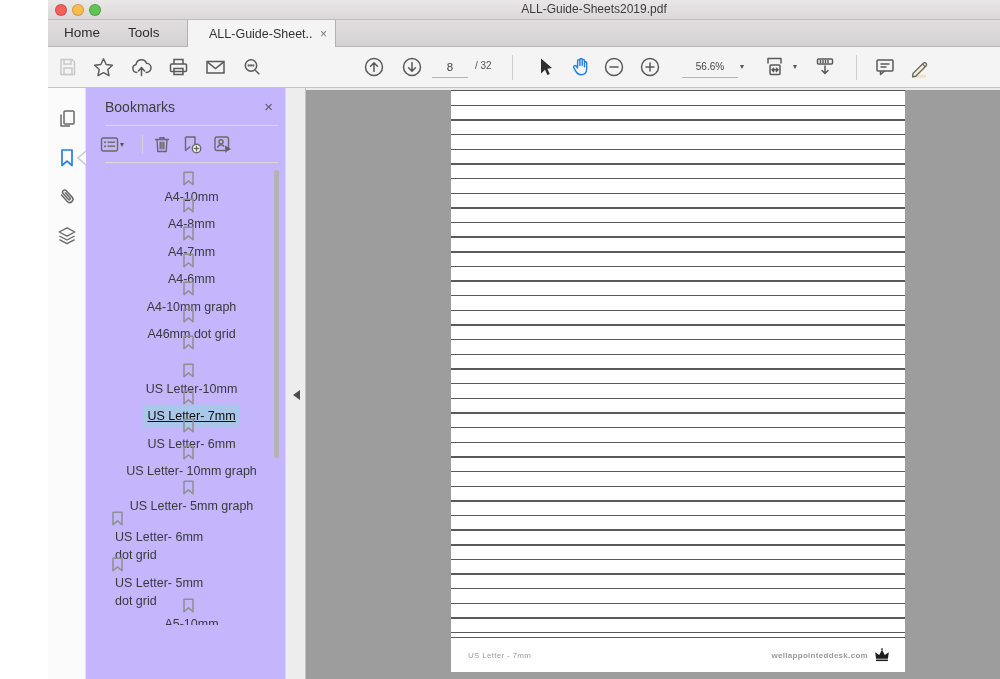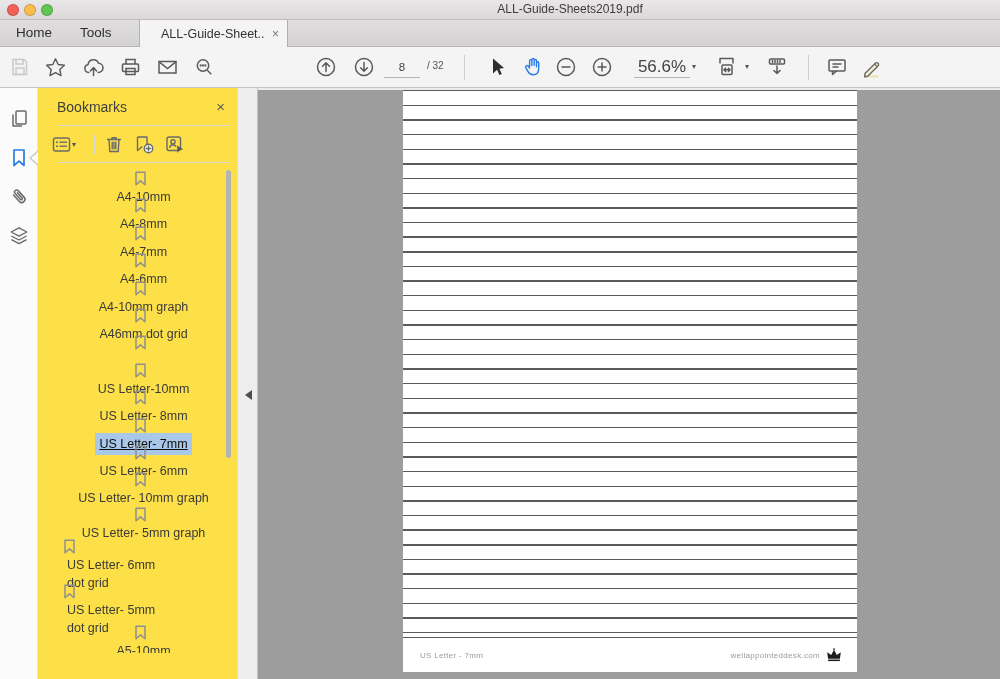--- a/index.html
+++ b/index.html
@@ -1,17 +1,17 @@
 <!DOCTYPE html>
 <html><head>
 <meta charset="utf-8">
 <style>
   * { margin:0; padding:0; box-sizing:border-box; }
   body { font-family:"Liberation Sans", sans-serif; background:#444; }
-  .window { position:relative; width:1000px; height:679px; background:#fff; overflow:hidden; }
+  .window { position:relative; width:1000px; height:679px; background:#fff; overflow:hidden;padding-left:48px; }
 
   
   .titlebar { position:relative; height:20px; background:linear-gradient(#eae7e9,#dcd8da); border-bottom:1px solid #bfbcbe; }
   .tl { position:absolute; top:4px; width:12px; height:12px; border-radius:50%; border:0.5px solid rgba(0,0,0,.18); }
   .tl.red { left:7px; background:#f4605a; }
   .tl.yellow { left:24px; background:#f9bd4e; }
   .tl.green { left:41px; background:#61c554; }
   .win-title { position:absolute; left:140px; right:0; top:0; height:20px; line-height:19px; text-align:center; font-size:12px; color:#3c3c3c; }
 
   
@@ -26,36 +26,36 @@
   
   .toolbar { position:relative; height:41px; background:#f5f4f5; border-bottom:1px solid #c6c4c6; }
   .tbtn { position:absolute; top:5px; width:30px; height:30px; display:flex; align-items:center; justify-content:center; }
   .tb-save{left:5px} .tb-star{left:40px} .tb-upload{left:78px} .tb-print{left:115px} .tb-email{left:152px} .tb-search{left:189px}
   .tb-up{left:311px} .tb-down{left:349px}
   .pg-input { position:absolute; left:384px; top:9px; width:36px; height:22px; border-bottom:1px solid #b5b5b5; text-align:center; font-size:11.5px; color:#444; line-height:22px; background:transparent; }
   .pg-total { position:absolute; left:427px; top:13px; font-size:10px; color:#555; }
   .tb-div { position:absolute; top:8px; width:1px; height:25px; background:#d0cecf; }
   .div1{left:464px} .div2{left:808px}
   .tb-pointer{left:482px} .tb-hand{left:518px} .tb-minus{left:551px} .tb-plus{left:587px}
-  .zoom-box { position:absolute; left:634px; top:9px; width:56px; height:22px; border-bottom:1px solid #b5b5b5; text-align:center; font-size:17px; color:#444; line-height:22px; }
+  .zoom-box { position:absolute; left:634px; top:9px; width:56px; height:22px; border-bottom:1px solid #b5b5b5; text-align:center; font-size:10px; color:#444; line-height:22px; }
   .caret { font-size:8px; color:#555; }
   .zoom-caret { position:absolute; left:692px; top:15px; }
   .tb-fit{left:712px} .fit-caret{ position:absolute; left:745px; top:15px; }
   .tb-scroll{left:762px} .tb-comment{left:822px} .tb-pencil{left:856px}
   svg.ic { display:block; }
 
   
   .main { display:flex; height:591px; }
 
   .navstrip { position:relative; width:38px; background:#fbfbfb; border-right:1px solid #e4e4e4; padding-top:16px; display:flex; flex-direction:column; align-items:center; }
   .nbtn { width:30px; height:30px; margin-bottom:9px; display:flex; align-items:center; justify-content:center; }
   .notch-outer { position:absolute; right:-1px; top:62px; width:0; height:0; border-top:8px solid transparent; border-bottom:8px solid transparent; border-right:9px solid #c9c9c9; }
   .notch-inner { position:absolute; right:-1px; top:64px; width:0; height:0; border-top:6px solid transparent; border-bottom:6px solid transparent; border-right:7px solid #fbfbfb; }
 
-  .panel { position:relative; width:199px; background:#fde047; }
+  .panel { position:relative; width:199px; background:#c4b5fd; }
   .p-head { height:37px; display:flex; align-items:center; padding:0 12px 0 19px; }
   .p-title { flex:1; font-size:14px; color:#3f3f3f; }
   .p-close { font-size:15px; color:#5a5a5a; line-height:1; }
   .pdivider { height:1px; background:#d9d9d9; margin:0 7px 0 19px; }
   .p-tools { height:36px; display:flex; align-items:center; padding-left:13px; }
   .pt-sep { width:1px; height:19px; background:#d4d4d4; margin:0 9px; }
   .ptbtn { display:flex; align-items:center; margin-right:9px; }
 
   .bm-list { padding:8px 13px 0 25px; overflow:hidden; }
   .bm-row { display:flex; align-items:center; height:22px; margin-bottom:5.4px;flex-direction:column; }
@@ -69,21 +69,21 @@
 
   .splitter { position:relative; width:21px; background:#ededed; border-left:1px solid #dcdcdc; border-right:1px solid #c2c2c2; }
   .collapse-tri { position:absolute; left:7px; top:302px; width:0; height:0; border-top:5px solid transparent; border-bottom:5px solid transparent; border-right:7px solid #4d4d4d; }
 
   .docpane { position:relative; flex:1; background:#9d9d9d; border-top:2px solid #ebebeb; }
   .page { position:absolute; left:145px; top:0; width:454px; height:582px; background:#fff; }
   .ruled { position:absolute; left:0; right:0; top:0; height:544px;
            background:repeating-linear-gradient(to bottom, #5a5a5d 0px, #5a5a5d 1.4px, #ffffff 1.4px, #ffffff 14.65px); }
   .pfooter { position:absolute; left:0; right:0; top:547px; bottom:0; border-top:1.4px solid #5a5a5d; display:flex; align-items:center; justify-content:space-between; padding:0 15px 0 17px; }
   .pf-left { font-size:8px; color:#9b9b9b; letter-spacing:.3px; }
-  .pf-right { display:flex; align-items:center; gap:6px; font-size:8px; color:#9b9b9b; letter-spacing:.3px; }
+  .pf-right { display:flex; align-items:center; gap:6px; font-size:8px; color:#9b9b9b; letter-spacing:.3px;font-weight:bold; }
 </style>
 </head>
 <body>
 
 <div class="window">
 
   <div class="titlebar">
     <span class="tl red"></span>
     <span class="tl yellow"></span>
     <span class="tl green"></span>
@@ -346,28 +346,20 @@
             </span>
           </div>
           <div class="bm-row">
             <span class="bm-ico">
               <svg width="13" height="15" viewBox="0 0 13 15" fill="none" stroke="#8f8f8f" stroke-width="1.5" stroke-linejoin="round">
                 <path d="M2 1.2h9v12.6L6.5 9.9 2 13.8z"></path>
               </svg>
             </span>
             <span class="bm-label">US Letter-10mm</span>
           </div>
-          <div class="bm-row">
-            <span class="bm-ico">
-              <svg width="13" height="15" viewBox="0 0 13 15" fill="none" stroke="#8f8f8f" stroke-width="1.5" stroke-linejoin="round">
-                <path d="M2 1.2h9v12.6L6.5 9.9 2 13.8z"></path>
-              </svg>
-            </span>
-            <span class="bm-label">US Letter- 8mm</span>
-          </div>
           <div class="bm-row selected">
             <span class="bm-ico">
               <svg width="13" height="15" viewBox="0 0 13 15" fill="none" stroke="#8f8f8f" stroke-width="1.5" stroke-linejoin="round">
                 <path d="M2 1.2h9v12.6L6.5 9.9 2 13.8z"></path>
               </svg>
             </span>
             <span class="bm-label">US Letter- 7mm</span>
           </div>
           <div class="bm-row">
             <span class="bm-ico">

